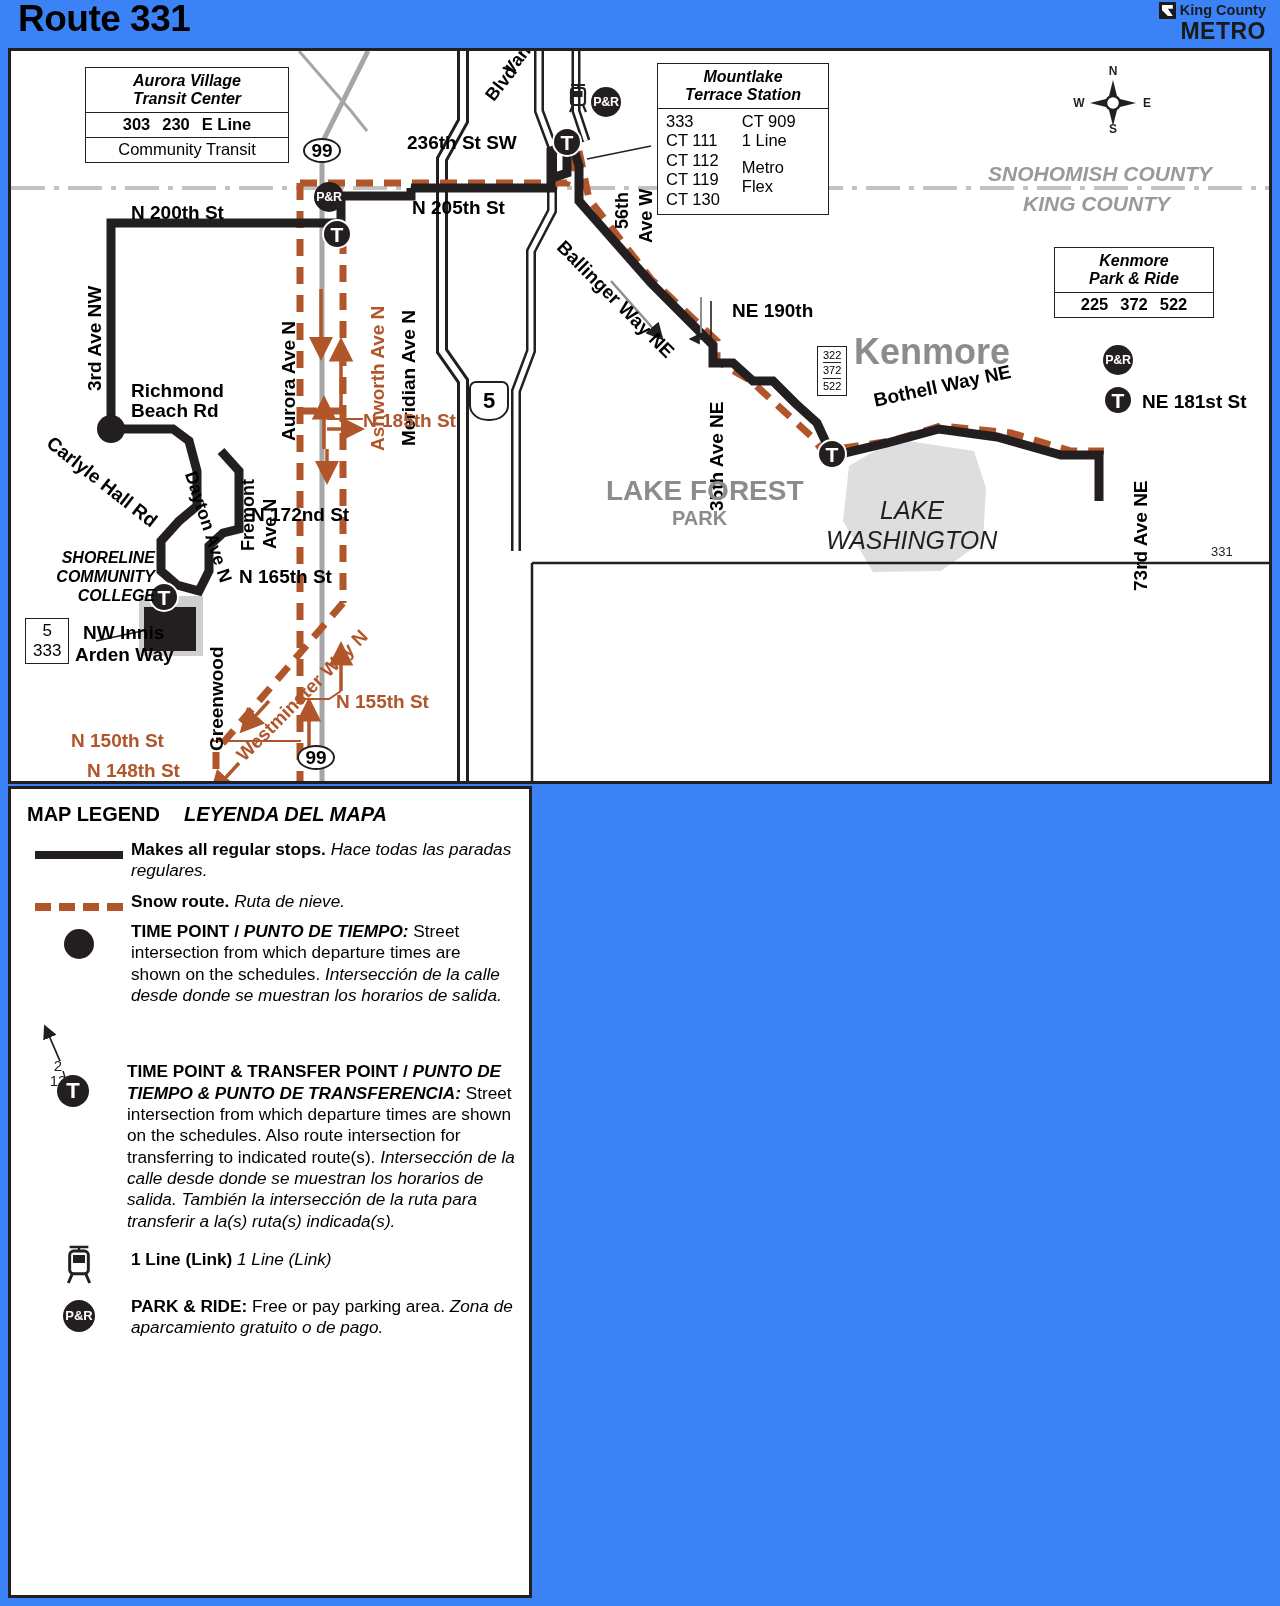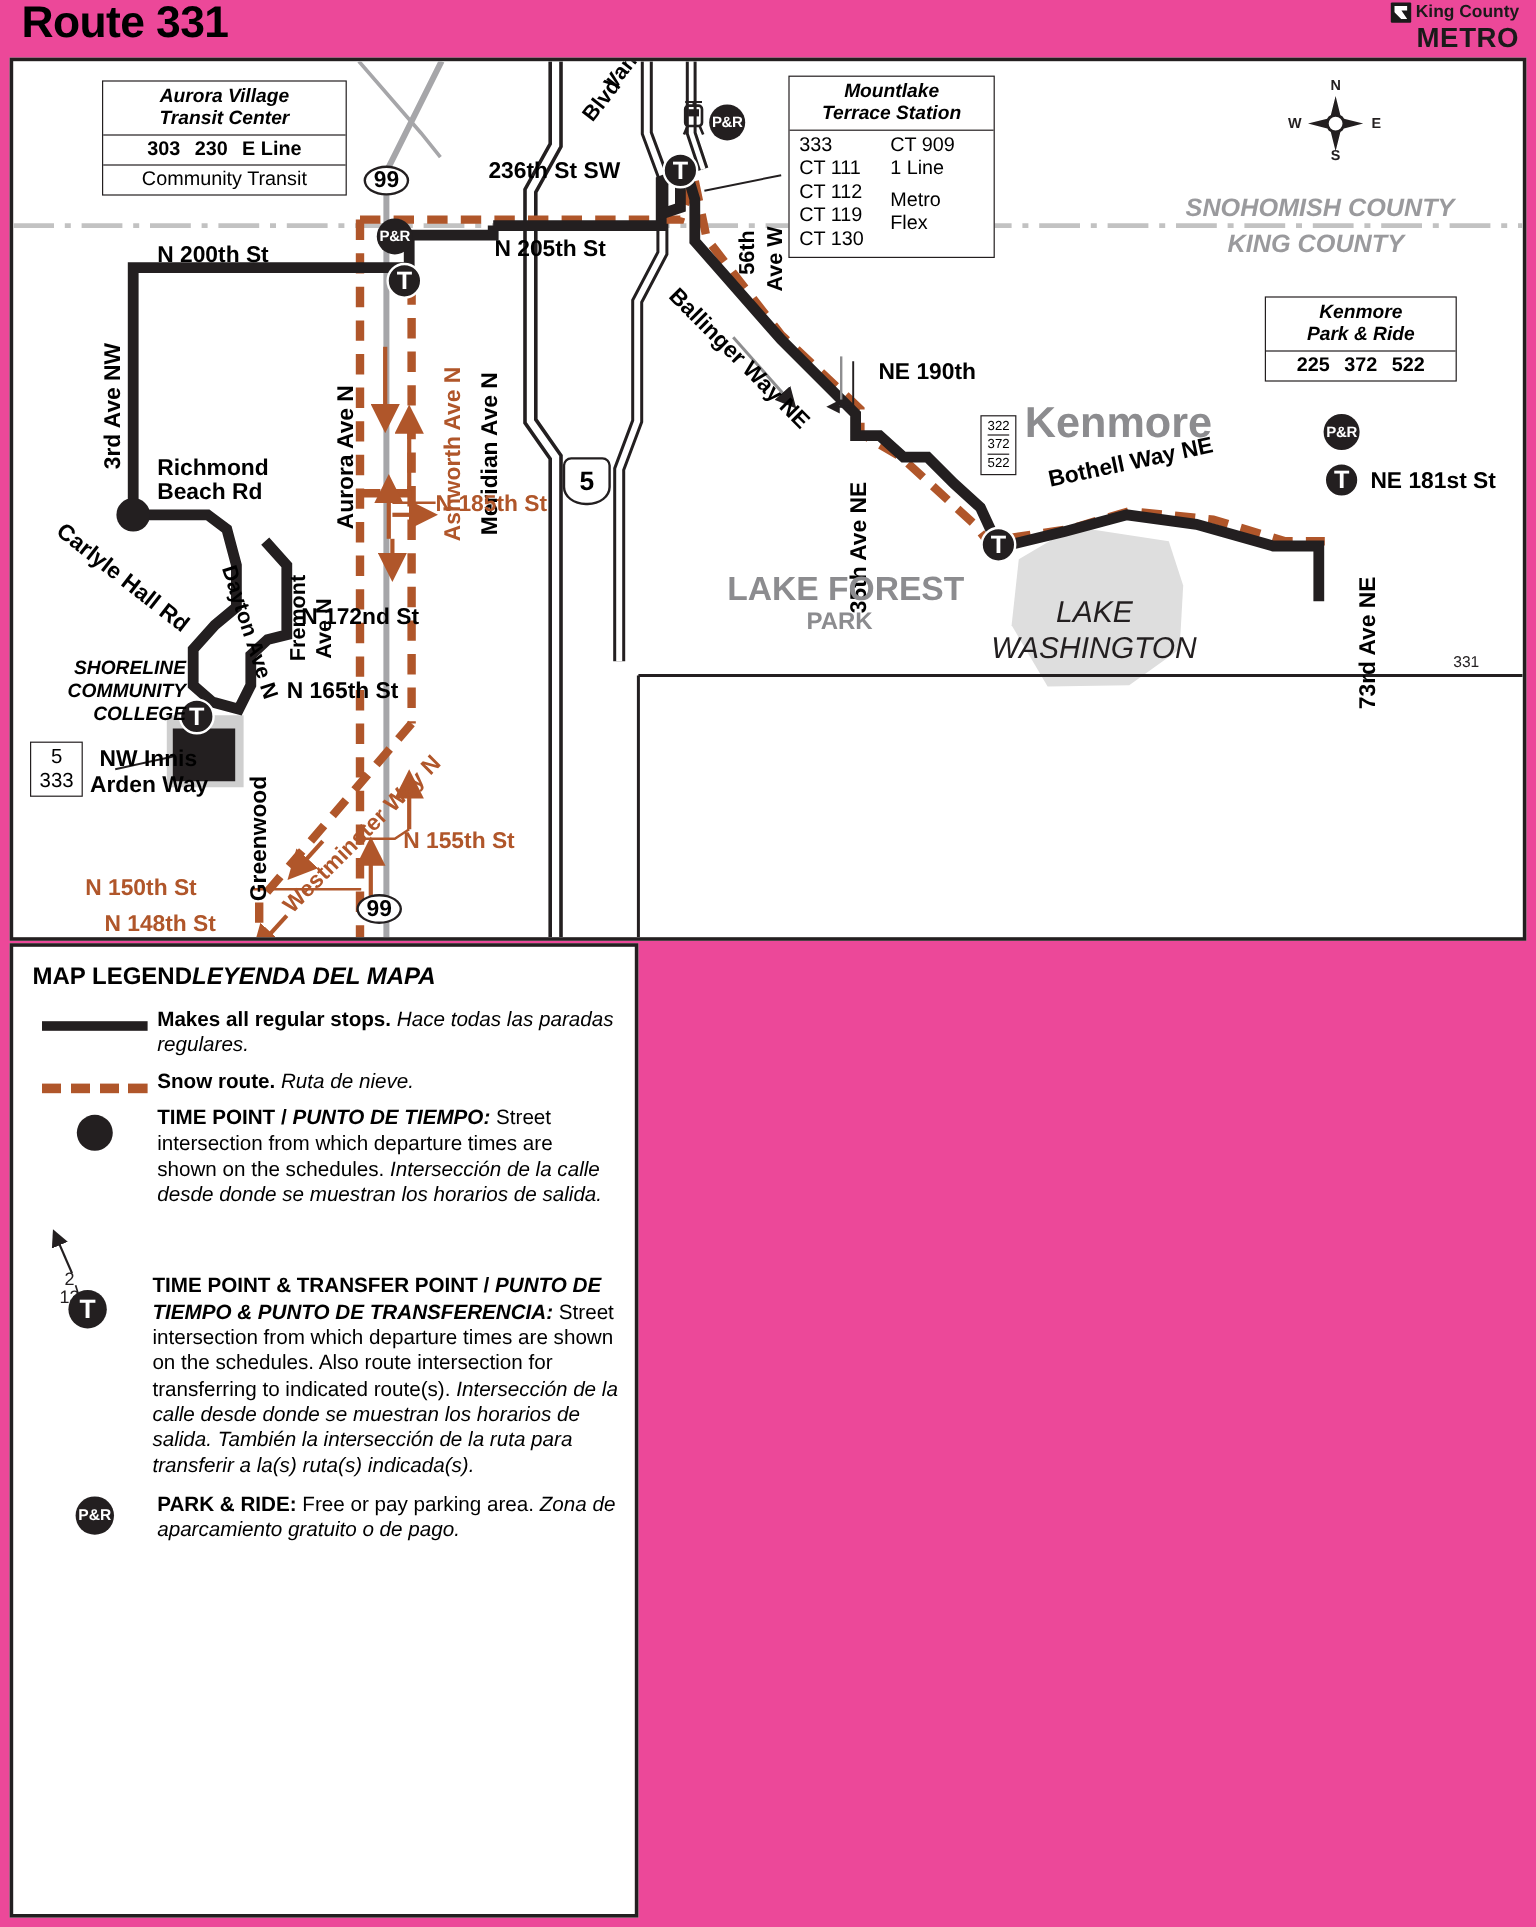--- a/index.html
+++ b/index.html
@@ -5,21 +5,21 @@
   * { box-sizing: border-box; }
   html, body {
     margin: 0; padding: 0;
     background: #ffffff;
     font-family: "Liberation Sans", sans-serif;
   }
   #page {
     position: relative;
     width: 1280px;
     height: 1606px;
-    background: #ec4899;
+    background: #3b82f6;
     overflow: hidden;
   }
 
   
   #route-title {
     position: absolute;
     left: 18px; top: -2px;
     font-size: 37px;
     font-weight: bold;
     letter-spacing: -0.5px;
@@ -204,21 +204,21 @@
     position: absolute;
     left: 8px; top: 786px;
     width: 524px; height: 812px;
     border: 3px solid #231f20;
     background: #fff;
     padding: 14px 10px 10px 16px;
   }
   #legend-title {
     font-size: 20px; font-weight: bold; margin-bottom: 13px;
   }
-  #legend-title .es { font-style: italic; font-weight: bold; margin-left: 0; }
+  #legend-title .es { font-style: italic; font-weight: bold; margin-left: 24px; }
   .leg-row {
     display: flex;
     align-items: flex-start;
     margin-bottom: 9px;
   }
   .leg-key {
     width: 104px; min-width: 104px;
     display: flex; justify-content: center;
     padding-top: 4px;
   }
@@ -582,20 +582,34 @@
         </div>
       </div>
       <div class="leg-txt" style="margin-top:46px; margin-left:-4px;">
         <b>TIME POINT &amp; TRANSFER POINT /</b>
         <span class="bi">PUNTO DE TIEMPO &amp; PUNTO DE TRANSFERENCIA:</span>
         <span>Street intersection from which departure times are shown on the schedules. Also route intersection for transferring to indicated route(s).</span>
         <i>Intersección de la calle desde donde se muestran los horarios de salida. También la intersección de la ruta para transferir a la(s) ruta(s) indicada(s).</i>
       </div>
     </div>
 
+    <div class="leg-row" style="margin-top:2px;">
+      <div class="leg-key">
+        <svg width="30" height="40" viewBox="0 0 22 30">
+          <rect x="4" y="4.5" width="14" height="17" rx="3" fill="none" stroke="#231f20" stroke-width="2.2"></rect>
+          <rect x="6.5" y="7.5" width="9" height="6" fill="#231f20"></rect>
+          <path d="M4,1.5 H18 M11,1.5 V4.5" stroke="#231f20" stroke-width="1.8" fill="none"></path>
+          <path d="M6,21.5 L3,28.5 M16,21.5 L19,28.5" stroke="#231f20" stroke-width="2.2" fill="none"></path>
+        </svg>
+      </div>
+      <div class="leg-txt" style="padding-top:8px;">
+        <b>1 Line (Link)</b>
+        <i>1 Line (Link)</i>
+      </div>
+    </div>
 
     <div class="leg-row" style="margin-top:6px;">
       <div class="leg-key">
         <div class="key-pnr">P&amp;R</div>
       </div>
       <div class="leg-txt" style="padding-top:2px;">
         <b>PARK &amp; RIDE:</b>
         <span>Free or pay parking area.</span>
         <i>Zona de aparcamiento gratuito o de pago.</i>
       </div>

